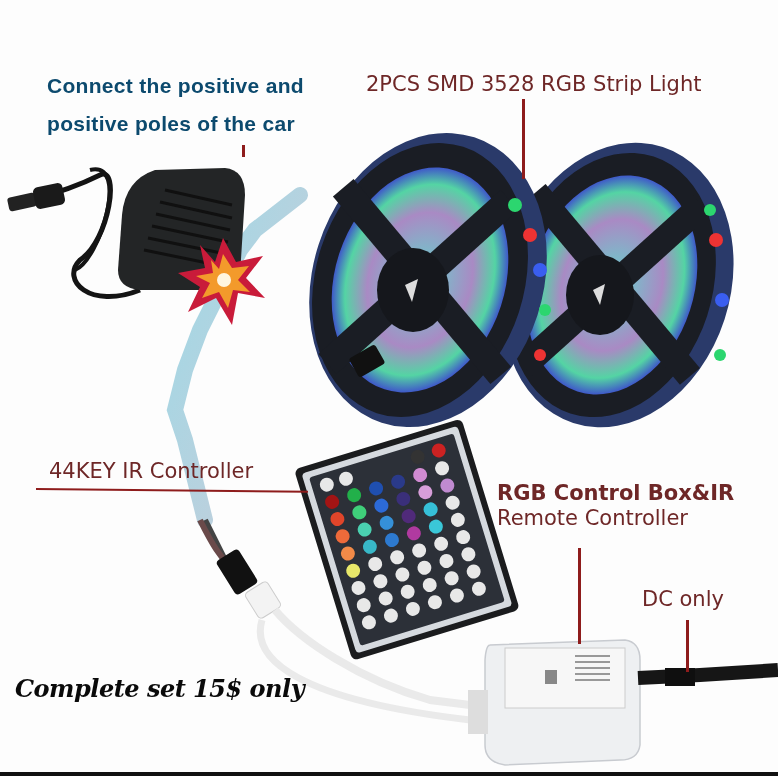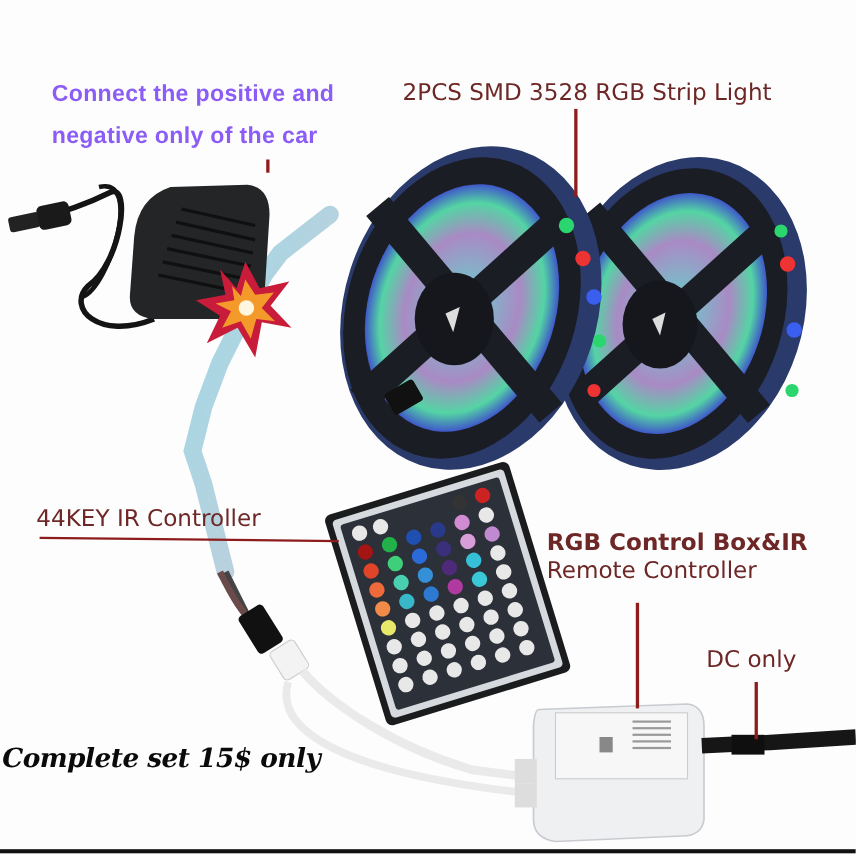--- a/index.html
+++ b/index.html
@@ -1,22 +1,22 @@
 <!DOCTYPE html>
 <html><head>
 <meta charset="utf-8">
 <style>
   html, body { margin:0; padding:0; }
   body { width:778px; height:776px; background:#fdfdfd; position:relative; overflow:hidden;
          font-family:"Liberation Sans", sans-serif; }
   .label { position:absolute; color:#6b2a2a; white-space:nowrap; }
-  .lbl-arial { font-family:"Liberation Sans", sans-serif; font-weight:bold; font-size:21px; letter-spacing:0.3px; color:#8b5cf6; }
+  .lbl-arial { font-family:"Liberation Sans", sans-serif; font-weight:bold; font-size:21px; letter-spacing:0.3px; color:#0c4a6e; }
   .lbl-calibri { font-family:"DejaVu Sans", sans-serif; font-size:21px; color:#6e2727; }
   .leader { position:absolute; background:#8e1c1c; }
-  .promo { position:absolute; left:2px; top:674px; font-family:"DejaVu Serif", serif; font-style:italic; font-weight:bold;
+  .promo { position:absolute; left:15px; top:674px; font-family:"DejaVu Serif", serif; font-style:italic; font-weight:bold;
            font-size:24px; color:#0a0a0a; letter-spacing:-0.5px; }
   .bottom-bar { position:absolute; left:0; top:772px; width:778px; height:4px; background:#111; }
   svg { position:absolute; left:0; top:0; }
 </style>
 </head>
 <body>
 
 <svg width="778" height="776" viewBox="0 0 778 776">
   <defs>
     <linearGradient id="stripGrad" x1="0" y1="0" x2="1" y2="1">
@@ -179,27 +179,27 @@
     <rect x="468" y="712" width="20" height="22" fill="#ddd"></rect>
   </g>
 
   <g>
     <path d="M638,678 L700,675 L778,670" stroke="#161616" stroke-width="14" fill="none"></path>
     <rect x="665" y="668" width="30" height="18" fill="#0f0f0f"></rect>
   </g>
 </svg>
 
 <div class="label lbl-arial" style="left:47px; top:74px;">Connect the positive and</div>
-<div class="label lbl-arial" style="left:47px; top:112px;">negative only of the car</div>
+<div class="label lbl-arial" style="left:47px; top:112px;">positive poles of the car</div>
 <div class="leader" style="left:242px; top:145px; width:3px; height:12px;"></div>
 
 <div class="label lbl-calibri" style="left:366px; top:72px;">2PCS SMD 3528 RGB Strip Light</div>
 <div class="leader" style="left:522px; top:99px; width:3px; height:80px;"></div>
 
-<div class="label lbl-calibri" style="left:33px; top:459px;">44KEY IR Controller</div>
+<div class="label lbl-calibri" style="left:49px; top:459px;">44KEY IR Controller</div>
 <div class="leader" style="left:36px; top:488px; width:272px; height:2px; transform:rotate(0.6deg); transform-origin:left;"></div>
 
 <div class="label lbl-calibri" style="left:497px; top:481px;font-weight:bold;">RGB Control Box&amp;IR</div>
 <div class="label lbl-calibri" style="left:497px; top:506px;text-align:center;">Remote Controller</div>
 <div class="leader" style="left:578px; top:548px; width:3px; height:96px;"></div>
 
 <div class="label lbl-calibri" style="left:642px; top:587px;">DC only</div>
 <div class="leader" style="left:686px; top:620px; width:3px; height:52px;"></div>
 
 <div class="promo">Complete set 15$ only</div>

